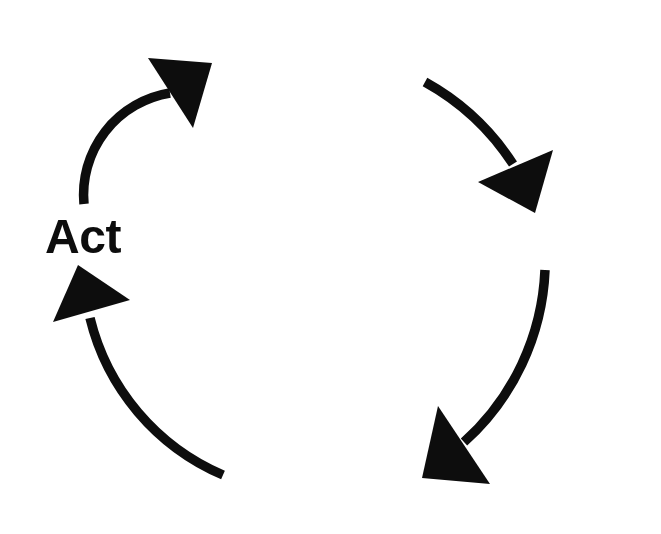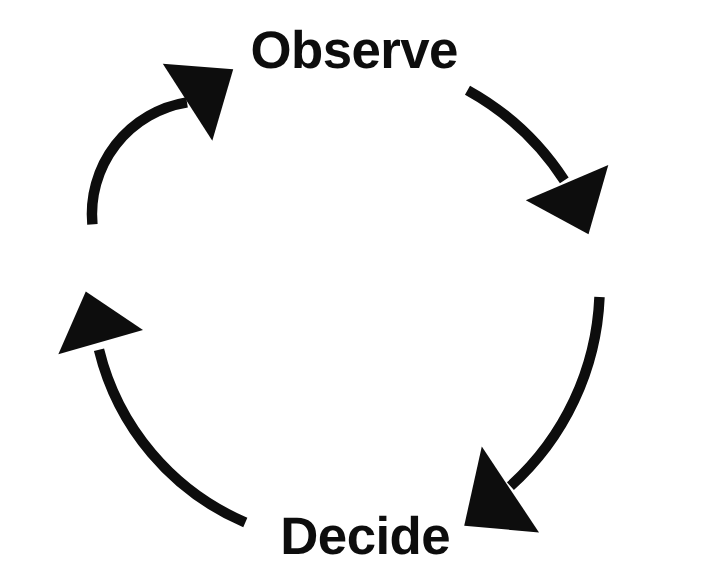--- a/index.html
+++ b/index.html
@@ -69,19 +69,18 @@
       <polygon class="arrow-head" points="422,478 438,406 490,484"></polygon>
     </g>
 
     <g>
       <path class="arrow-stroke" d="M 223 475 A 230 230 0 0 1 90 318"></path>
       <polygon class="arrow-head" points="78,265 53,322 130,300"></polygon>
     </g>
 
   </svg>
 
-  <div class="node-label pos-top">Observe</div>
 
 
-  <div class="node-label pos-bottom">Decide</div>
 
+  <div class="node-label pos-left">Act</div>
 
 </div>
 
 </body></html>

